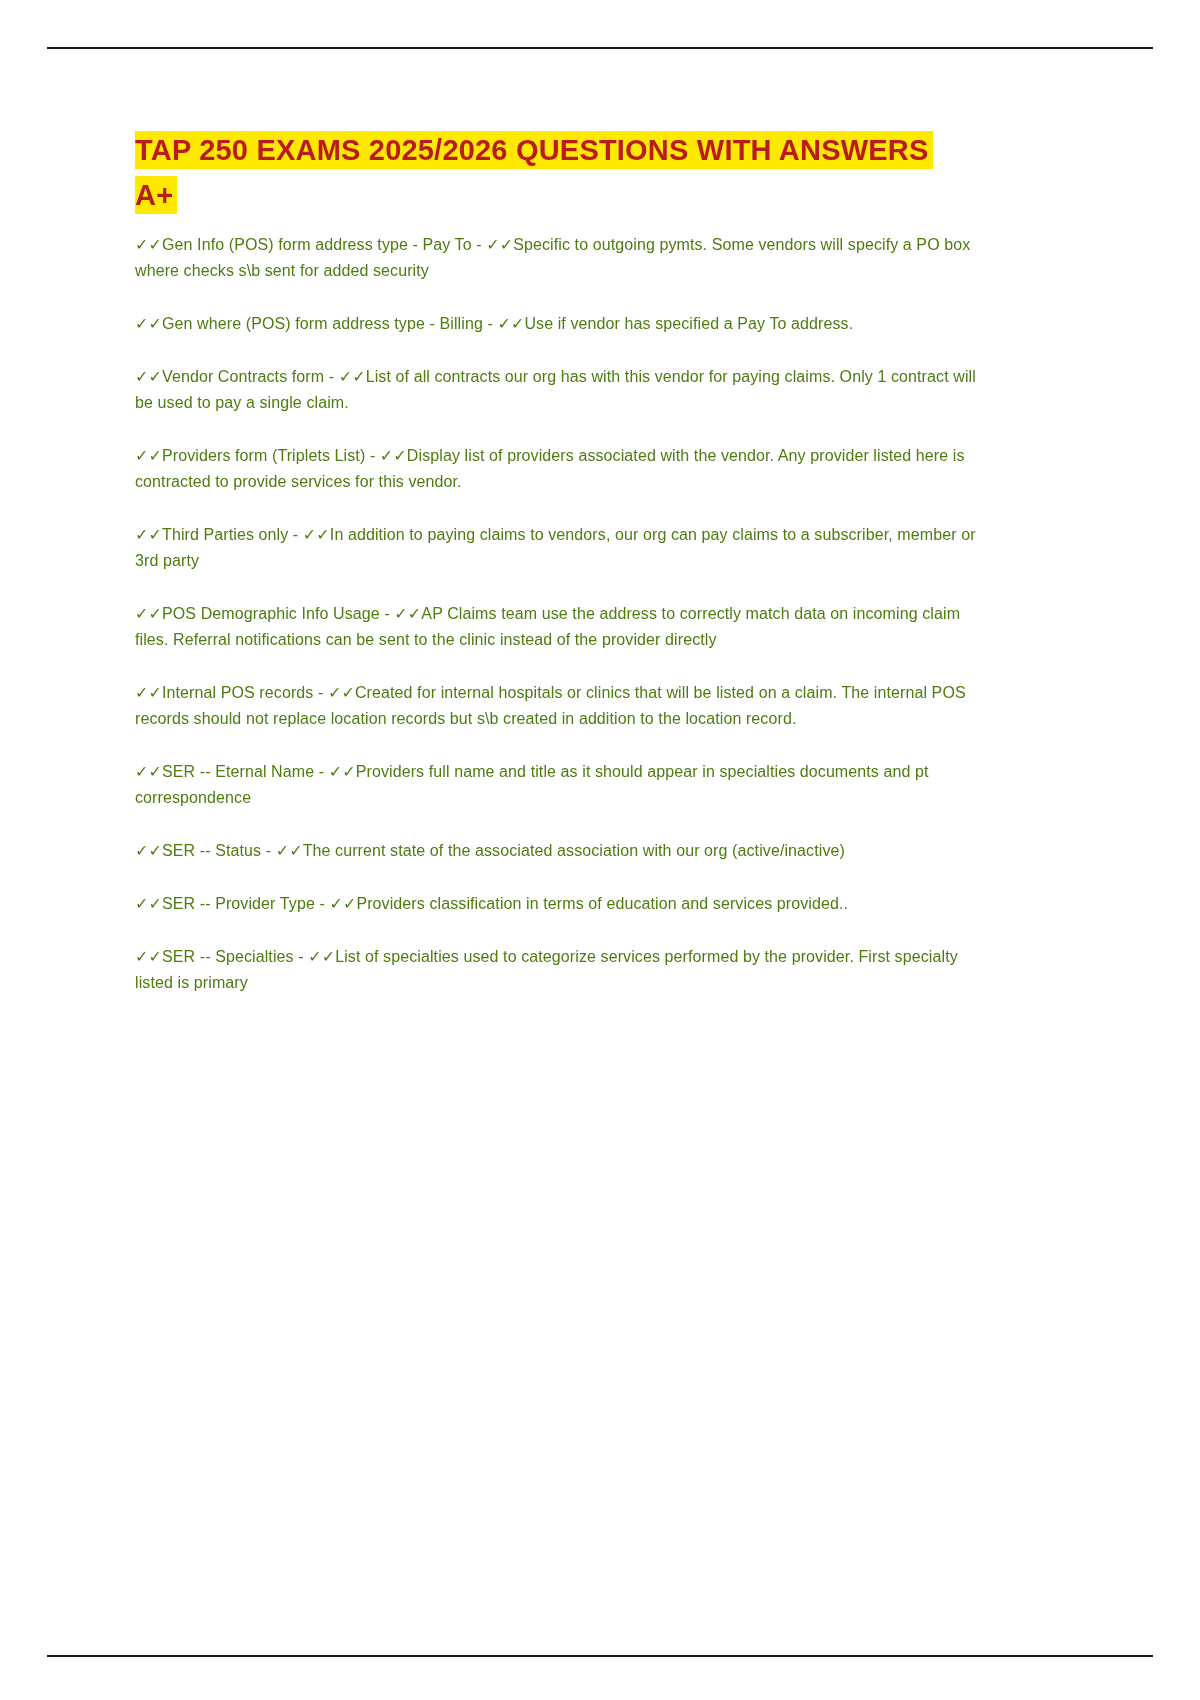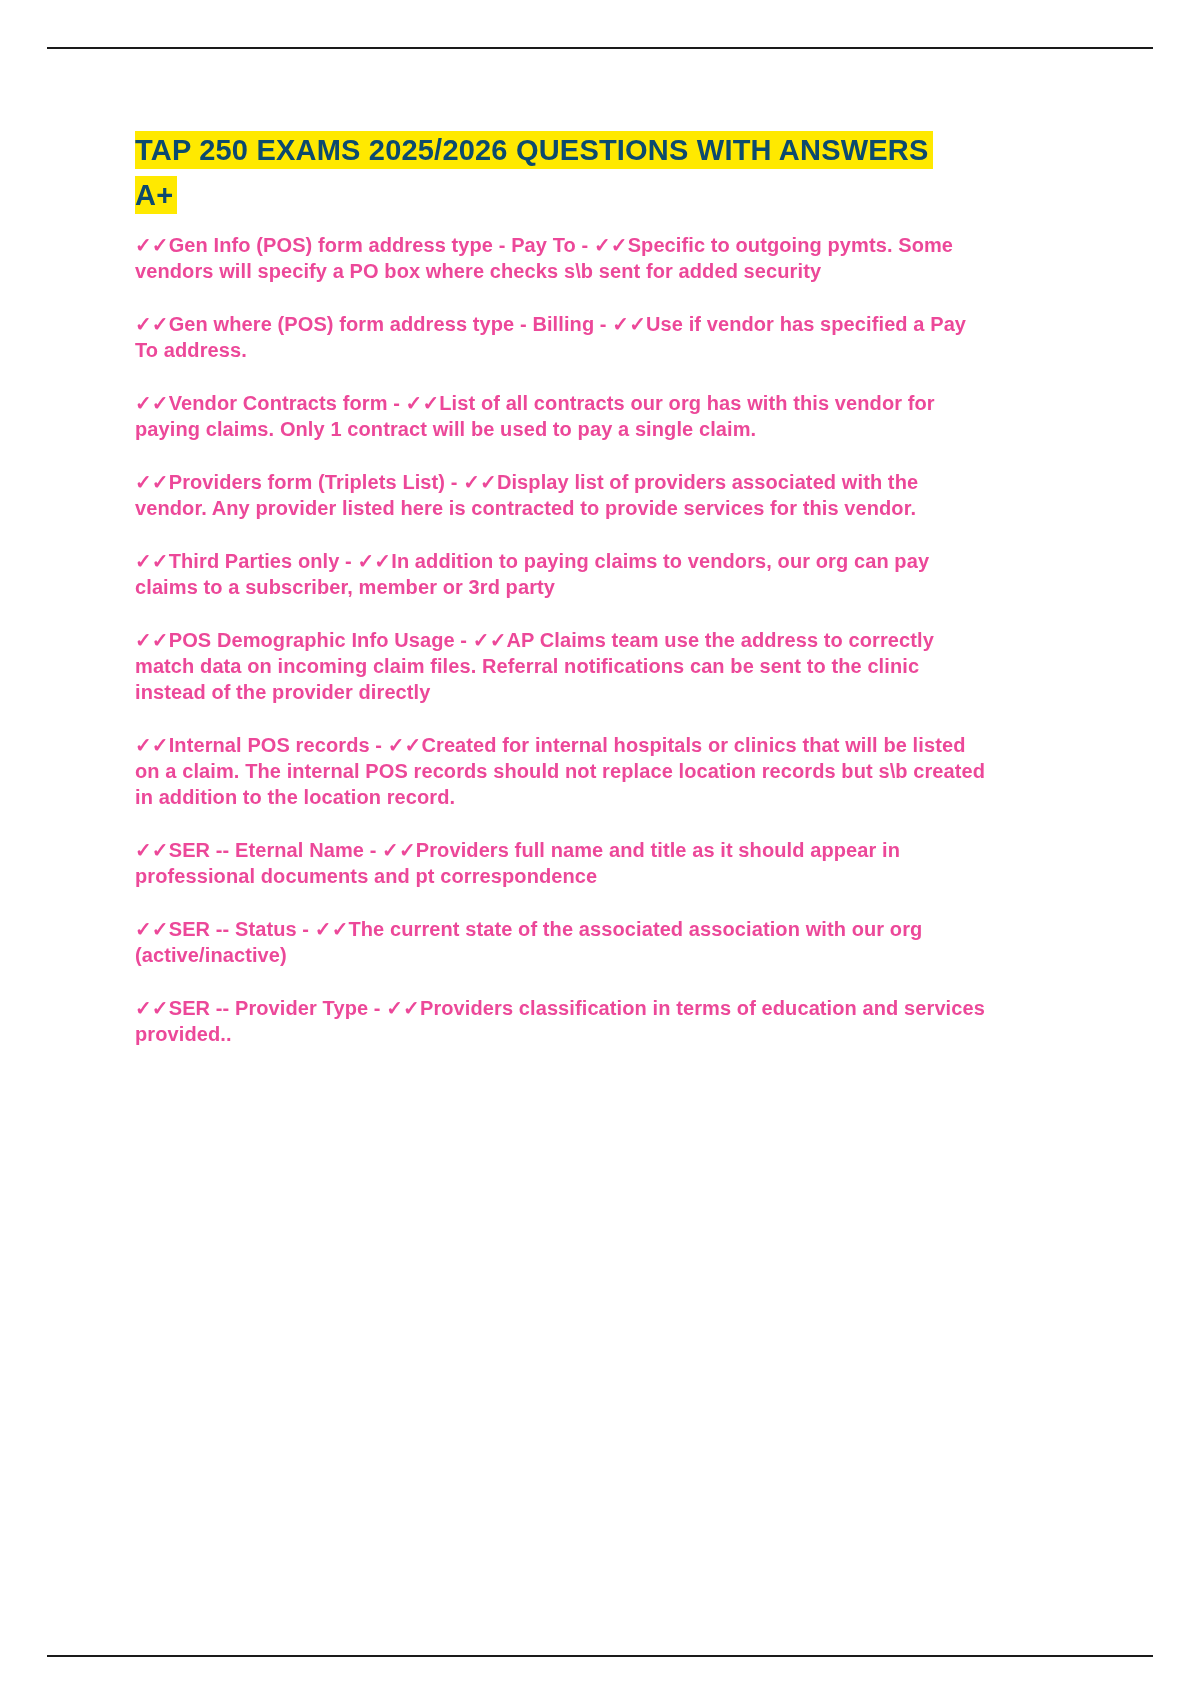--- a/index.html
+++ b/index.html
@@ -29,40 +29,39 @@
     position: absolute;
     top: 128px;
     left: 135px;
     width: 858px;
   }
 
   h1.doc-title {
     margin: 0 0 6px 0;
     font-size: 29px;
     font-weight: bold;
-    color: #0c4a6e;
+    color: #b91c1c;
     line-height: 1.55;
     letter-spacing: 0.2px;
   }
   h1.doc-title .title-line { display: block; }
   .hl {
     display: inline;
     padding: 3px 4px 3px 0;
     box-decoration-break: clone;
     -webkit-box-decoration-break: clone;
   }
 
   .qa-list { margin-top: 14px; }
   p.qa {
     margin: 0 0 27px 0;
-    font-size: 20px;
+    font-size: 16px;
     line-height: 26px;
-    color: #ec4899;
+    color: #4d7c0f;
     letter-spacing: 0.1px;
-    font-weight: bold;
   }
 </style>
 </head>
 <body>
 
 <div class="page">
   <div class="rule rule-top"></div>
   <div class="rule rule-bottom"></div>
 
   <div class="content">
@@ -76,18 +75,19 @@
     </h1>
 
     <div class="qa-list">
       <p class="qa">✓✓Gen Info (POS) form address type - Pay To - ✓✓Specific to outgoing pymts. Some vendors will specify a PO box where checks s\b sent for added security</p>
       <p class="qa">✓✓Gen where (POS) form address type - Billing - ✓✓Use if vendor has specified a Pay To address.</p>
       <p class="qa">✓✓Vendor Contracts form - ✓✓List of all contracts our org has with this vendor for paying claims. Only 1 contract will be used to pay a single claim.</p>
       <p class="qa">✓✓Providers form (Triplets List) - ✓✓Display list of providers associated with the vendor. Any provider listed here is contracted to provide services for this vendor.</p>
       <p class="qa">✓✓Third Parties only - ✓✓In addition to paying claims to vendors, our org can pay claims to a subscriber, member or 3rd party</p>
       <p class="qa">✓✓POS Demographic Info Usage - ✓✓AP Claims team use the address to correctly match data on incoming claim files. Referral notifications can be sent to the clinic instead of the provider directly</p>
       <p class="qa">✓✓Internal POS records - ✓✓Created for internal hospitals or clinics that will be listed on a claim. The internal POS records should not replace location records but s\b created in addition to the location record.</p>
-      <p class="qa">✓✓SER -- Eternal Name - ✓✓Providers full name and title as it should appear in professional documents and pt correspondence</p>
+      <p class="qa">✓✓SER -- Eternal Name - ✓✓Providers full name and title as it should appear in specialties documents and pt correspondence</p>
       <p class="qa">✓✓SER -- Status - ✓✓The current state of the associated association with our org (active/inactive)</p>
       <p class="qa">✓✓SER -- Provider Type - ✓✓Providers classification in terms of education and services provided..</p>
+      <p class="qa">✓✓SER -- Specialties - ✓✓List of specialties used to categorize services performed by the provider. First specialty listed is primary</p>
     </div>
   </div>
 </div>
 
 </body></html>

